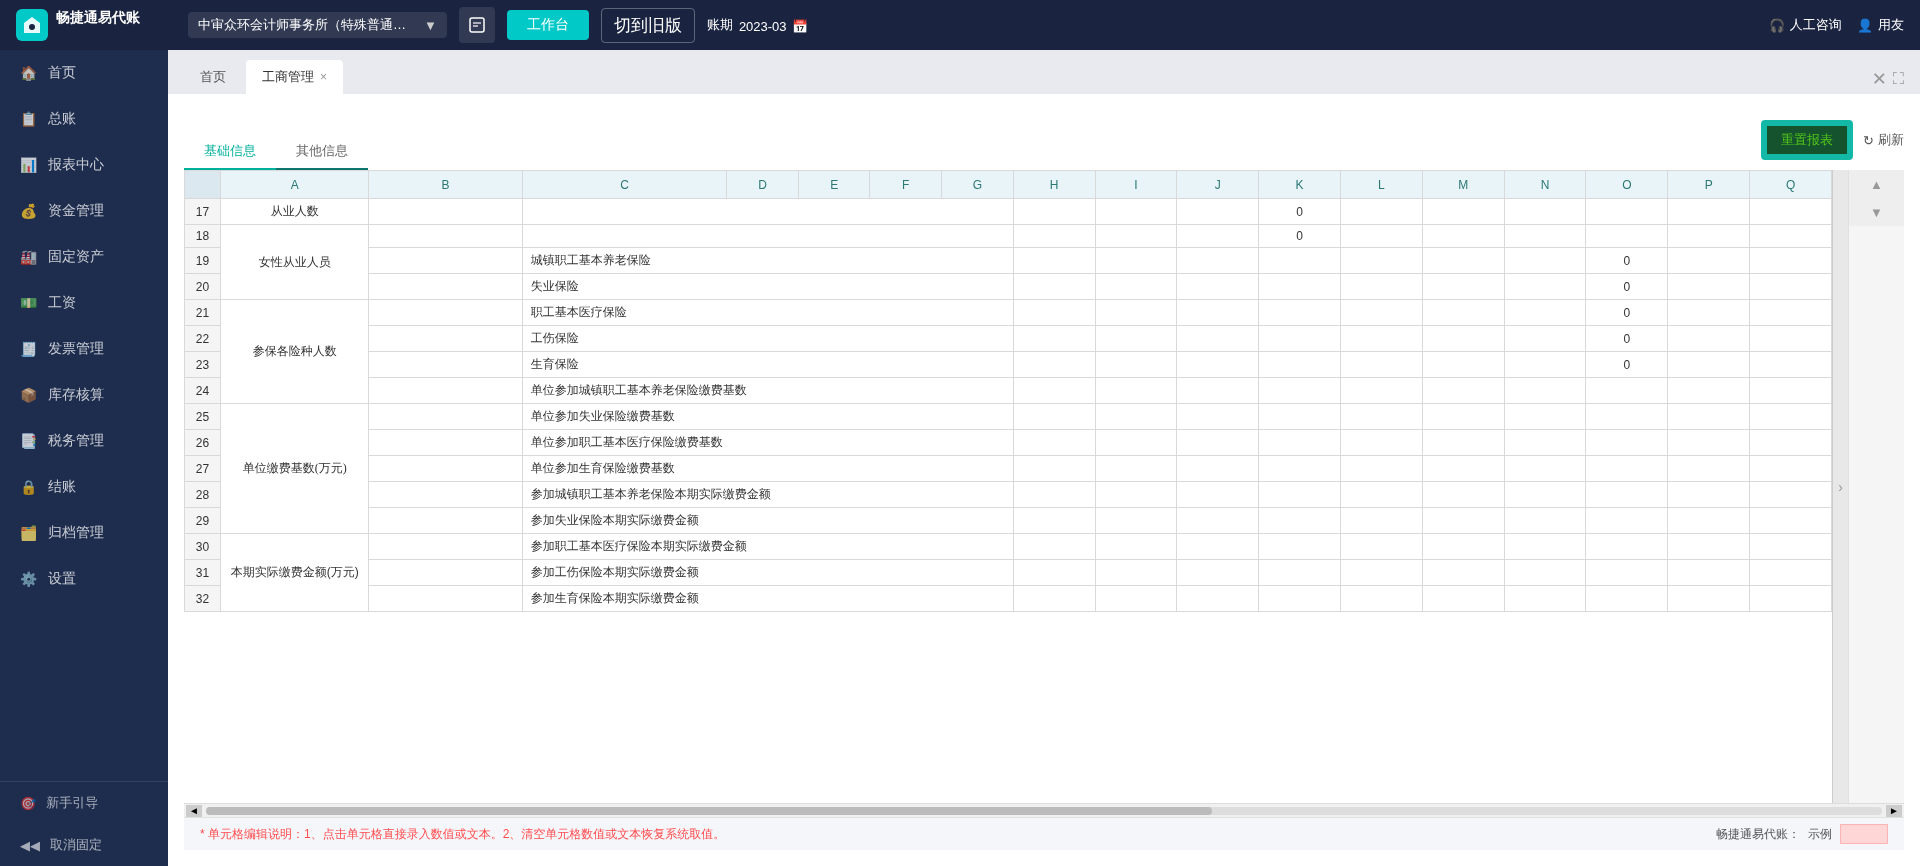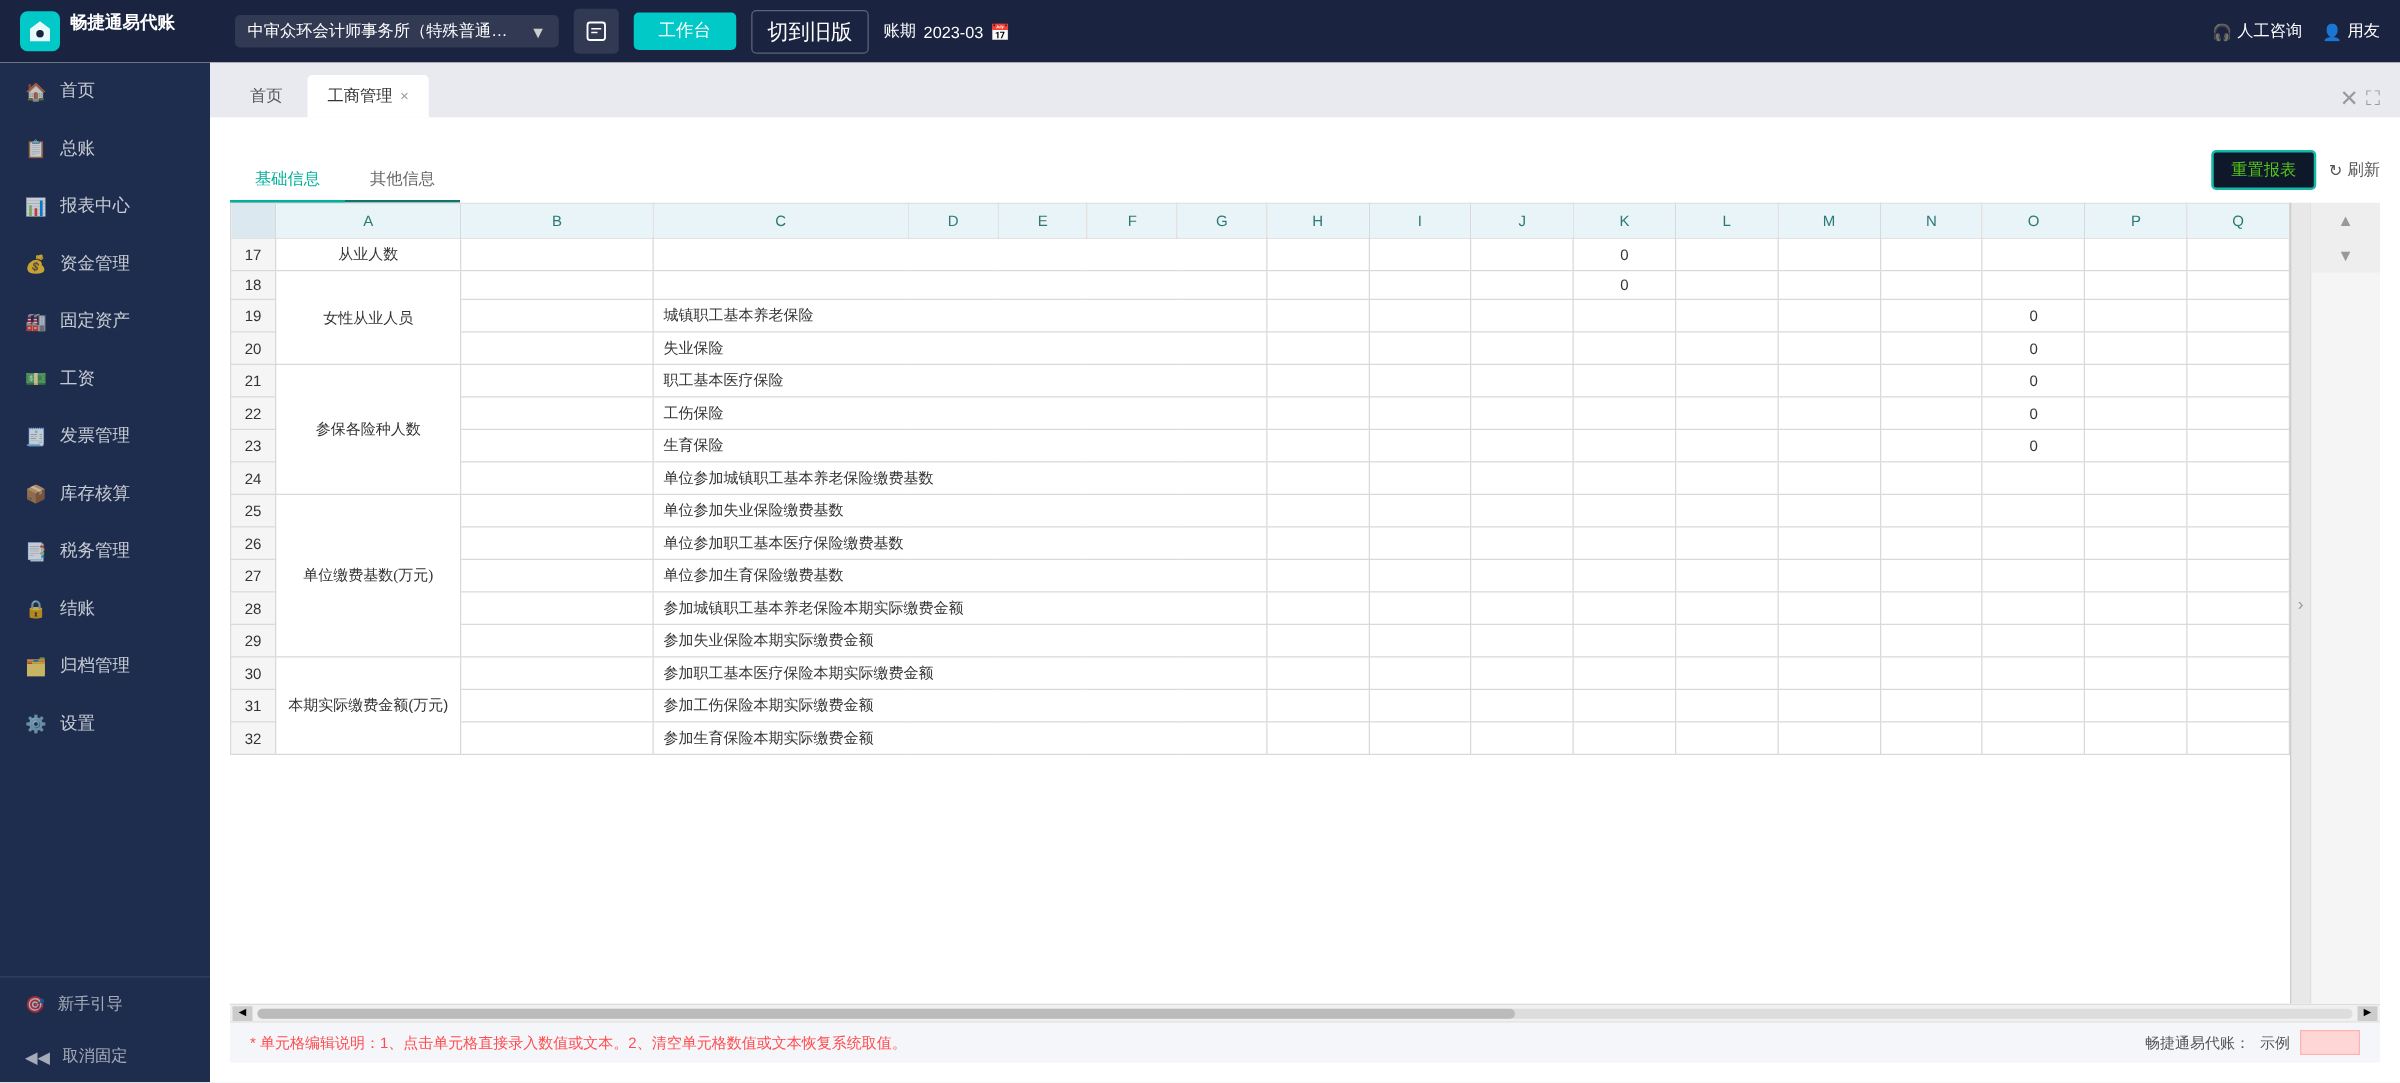--- a/index.html
+++ b/index.html
@@ -8,21 +8,21 @@
     
     .topbar { height: 50px; background: #1a2340; display: flex; align-items: center; padding: 0 16px; gap: 12px; flex-shrink: 0; }
     .logo-area { display: flex; align-items: flex-start; gap: 8px; width: 160px; }
     .logo-icon { width: 32px; height: 32px; background: #00c9c8; border-radius: 6px; display: flex; align-items: center; justify-content: center; }
     .logo-text { color: white; font-size: 14px; font-weight: bold; }
     .company-selector { display: flex; align-items: center; gap: 6px; background: rgba(255,255,255,0.1); border-radius: 4px; padding: 4px 10px; color: white; font-size: 13px; cursor: pointer; }
     .company-selector span { max-width: 220px; overflow: hidden; text-overflow: ellipsis; white-space: nowrap; }
     .icon-btn { width: 36px; height: 36px; background: rgba(255,255,255,0.1); border-radius: 4px; display: flex; align-items: center; justify-content: center; cursor: pointer; color: white; }
     .workbench-btn { background: #00c9c8; color: white; border: none; border-radius: 4px; padding: 6px 20px; font-size: 14px; cursor: pointer; }
     .switch-btn { background: transparent; color: white; border: 1px solid rgba(255,255,255,0.3); border-radius: 4px; padding: 5px 12px; font-size: 17px; cursor: pointer; }
-    .period-info { color: white; font-size: 13px; display: flex; align-items: center; gap: 6px; }
+    .period-info { color: white; font-size: 13px; display: flex; align-items: flex-end; gap: 6px; }
     .spacer { flex: 1; }
     .top-right { display: flex; align-items: center; gap: 16px; color: white; font-size: 13px; }
     .user-service { display: flex; align-items: center; gap: 4px; cursor: pointer; }
 
     
     .main-layout { display: flex; flex: 1; overflow: hidden; }
 
     
     .sidebar { width: 168px; background: #1e2d4e; display: flex; flex-direction: column; flex-shrink: 0; overflow-y: auto; }
     .sidebar-item { display: flex; align-items: center; gap: 10px; padding: 14px 20px; color: rgba(255,255,255,0.75); cursor: pointer; font-size: 14px; }
@@ -43,21 +43,21 @@
     
     .page-content { flex: 1; background: white; padding: 16px; display: flex; flex-direction: column; overflow: hidden; }
 
     
     .sub-tabs { display: flex; gap: 0; border-bottom: 2px solid #0f766e; margin-bottom: 0; flex-shrink: 0; }
     .sub-tab { padding: 8px 20px; font-size: 13px; cursor: pointer; color: #666; border-bottom: 2px solid transparent; margin-bottom: -2px; }
     .sub-tab.active { color: #00b09b; border-bottom: 2px solid #00b09b; font-weight: 500; }
 
     
     .toolbar { display: flex; justify-content: flex-end; align-items: center; gap: 10px; padding: 10px 0; flex-shrink: 0; }
-    .reset-btn { border: 2px solid #14b8a6; color: #52c41a; background: #0f172a; border-radius: 4px; padding: 5px 14px; font-size: 13px; cursor: pointer; }
+    .reset-btn { border: 6px solid #14b8a6; color: #52c41a; background: #14532d; border-radius: 4px; padding: 5px 14px; font-size: 13px; cursor: pointer; }
     .refresh-btn { display: flex; align-items: center; gap: 4px; color: #555; font-size: 13px; cursor: pointer; background: none; border: none; }
 
     
     .spreadsheet-wrapper { flex: 1; display: flex; overflow: hidden; position: relative; }
 
     
     .year-panel { width: 56px; background: #f5f5f5; display: flex; flex-direction: column; border-left: 1px solid #e0e0e0; flex-shrink: 0; overflow: hidden; }
     .year-panel-nav { height: 28px; display: flex; align-items: center; justify-content: center; cursor: pointer; color: #999; background: #eee; }
     .year-item { flex: 1; display: flex; align-items: center; justify-content: center; font-size: 12px; color: #555; cursor: pointer; border-bottom: 1px solid #e8e8e8; }
     .year-item.active { background: #00b09b; color: white; font-weight: bold; }

